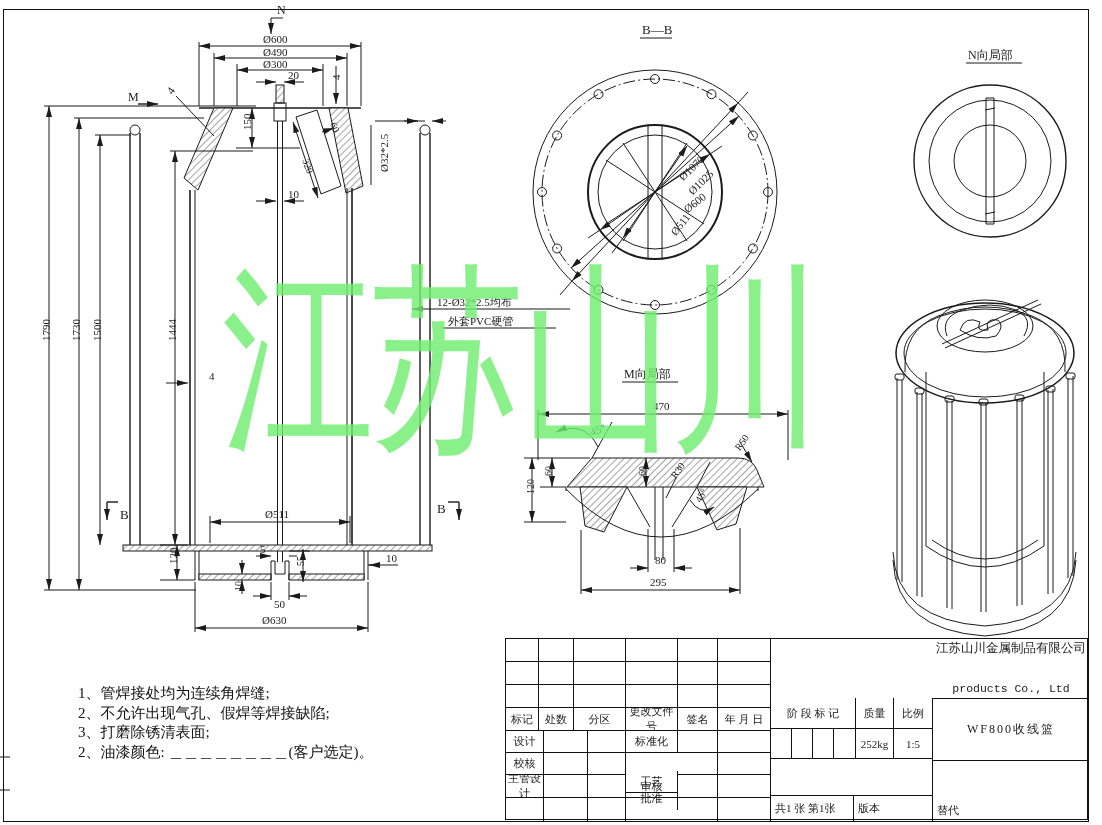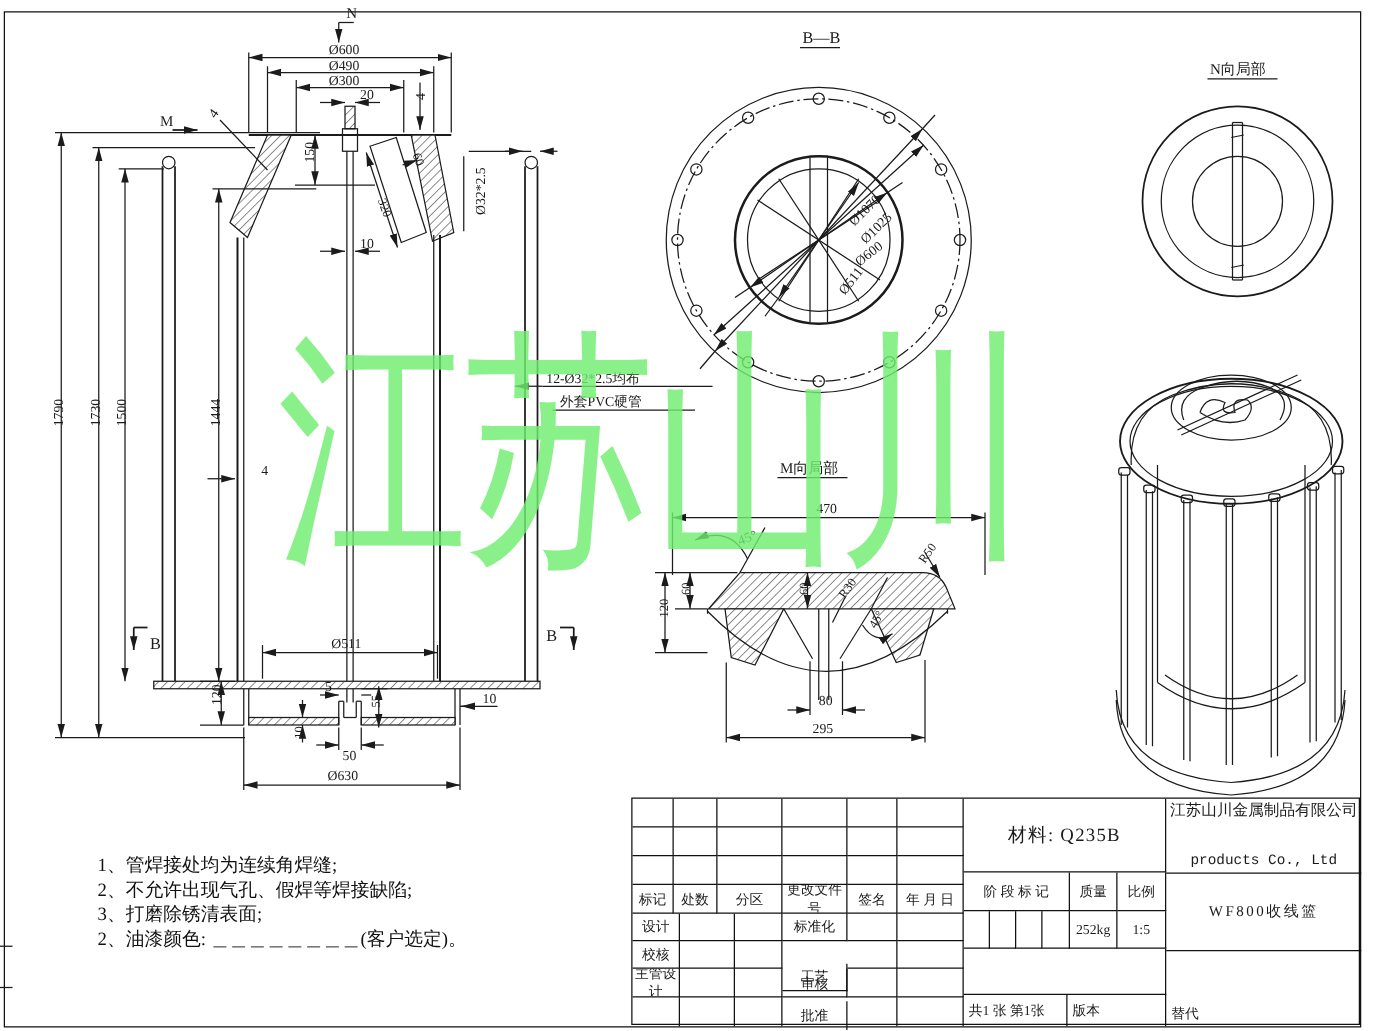--- a/index.html
+++ b/index.html
@@ -437,25 +437,24 @@
     <div class="cell" style="left:212px;top:114px;width:53px;height:22px"></div>
     <div class="cell" style="left:0;top:136px;width:38px;height:23px">主管设计</div>
     <div class="cell" style="left:38px;top:136px;width:44px;height:23px"></div>
     <div class="cell" style="left:82px;top:136px;width:38px;height:23px"></div>
     <div class="cell" style="left:120px;top:136px;width:52px;height:23px">审核</div>
     <div class="cell" style="left:172px;top:136px;width:40px;height:23px"></div>
     <div class="cell" style="left:212px;top:136px;width:53px;height:23px"></div>
     <div class="cell nbb" style="left:0;top:159px;width:38px;height:23px"></div>
     <div class="cell nbb" style="left:38px;top:159px;width:44px;height:23px"></div>
     <div class="cell nbb" style="left:82px;top:159px;width:38px;height:23px"></div>
-    <div class="cell nbb" style="left:120px;top:162px;width:52px;height:23px">批准</div>
+    <div class="cell nbb" style="left:120px;top:148px;width:52px;height:23px">批准</div>
     <div class="cell nbb" style="left:172px;top:159px;width:40px;height:23px"></div>
     <div class="cell nbb" style="left:212px;top:159px;width:53px;height:23px"></div>
 
-    <div class="cell big" style="left:265px;top:0;width:162px;height:59px">材料: Q235B</div>
 
     <div class="cell" style="left:265px;top:59px;width:85px;height:31px">阶 段 标 记</div>
     <div class="cell" style="left:350px;top:59px;width:38px;height:31px">质量</div>
     <div class="cell" style="left:388px;top:59px;width:39px;height:31px">比例</div>
     <div class="cell" style="left:265px;top:90px;width:21px;height:30px"></div>
     <div class="cell" style="left:286px;top:90px;width:21px;height:30px"></div>
     <div class="cell" style="left:307px;top:90px;width:21px;height:30px"></div>
     <div class="cell" style="left:328px;top:90px;width:22px;height:30px"></div>
     <div class="cell" style="left:350px;top:90px;width:38px;height:30px">252kg</div>
     <div class="cell" style="left:388px;top:90px;width:39px;height:30px">1:5</div>

